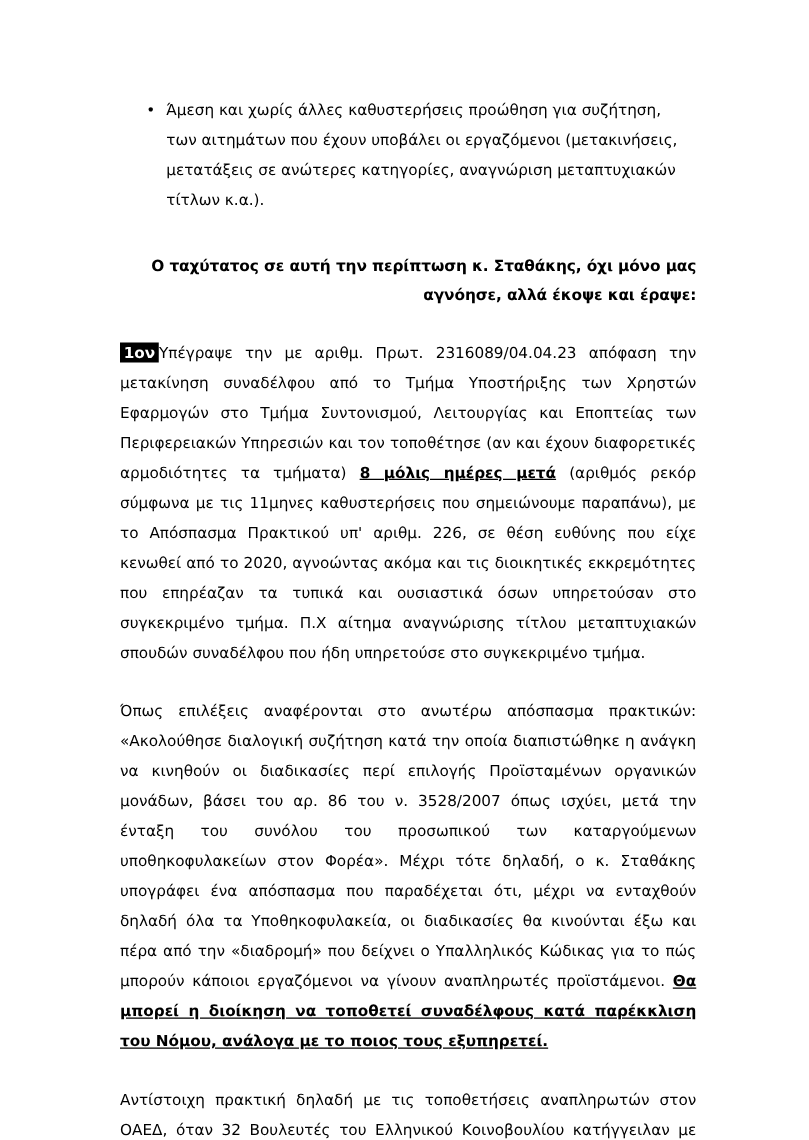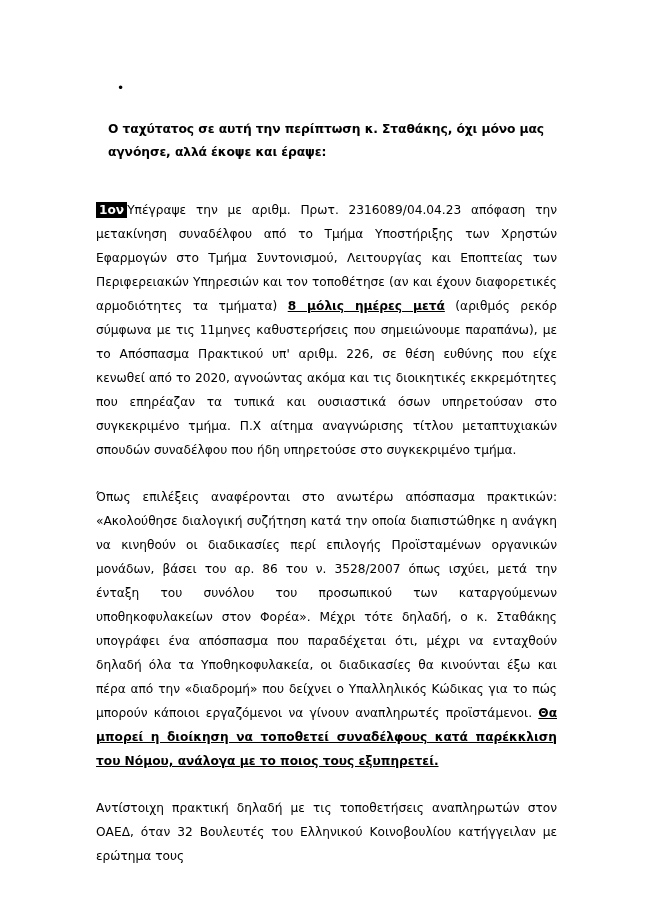--- a/index.html
+++ b/index.html
@@ -52,22 +52,22 @@
   }
 
   
   .para {
     margin: 0;
     text-align: justify;
     text-justify: inter-word;
   }
   .heading-bold {
     font-weight: bold;
-    text-align: left;
-    margin: 12px;
+    text-align: right;
+    margin: 0;
     line-height: 23px;
     font-size: 12.3px;
     letter-spacing: -0.1px;
   }
 
   .gap-after-list { height: 30px; }
   .gap-after-heading { height: 22px; }
   .gap-para { height: 23px; }
 
   
@@ -86,20 +86,21 @@
 </style>
 </head>
 <body>
 
 <div class="page">
   <div class="doc-body">
 
     <ul class="bullet-list">
       <li class="bullet-item">
         <span class="bullet-dot">•</span>
+        <span>Άμεση και χωρίς άλλες καθυστερήσεις προώθηση για συζήτηση, των αιτημάτων που έχουν υποβάλει οι εργαζόμενοι (μετακινήσεις, μετατάξεις σε ανώτερες κατηγορίες, αναγνώριση μεταπτυχιακών τίτλων κ.α.).</span>
       </li>
     </ul>
 
     <div class="gap-after-list"></div>
 
     <p class="heading-bold">Ο ταχύτατος σε αυτή την περίπτωση κ. Σταθάκης, όχι μόνο μας αγνόησε, αλλά έκοψε και έραψε:</p>
 
     <div class="gap-after-heading"></div>
 
     <p class="para">

